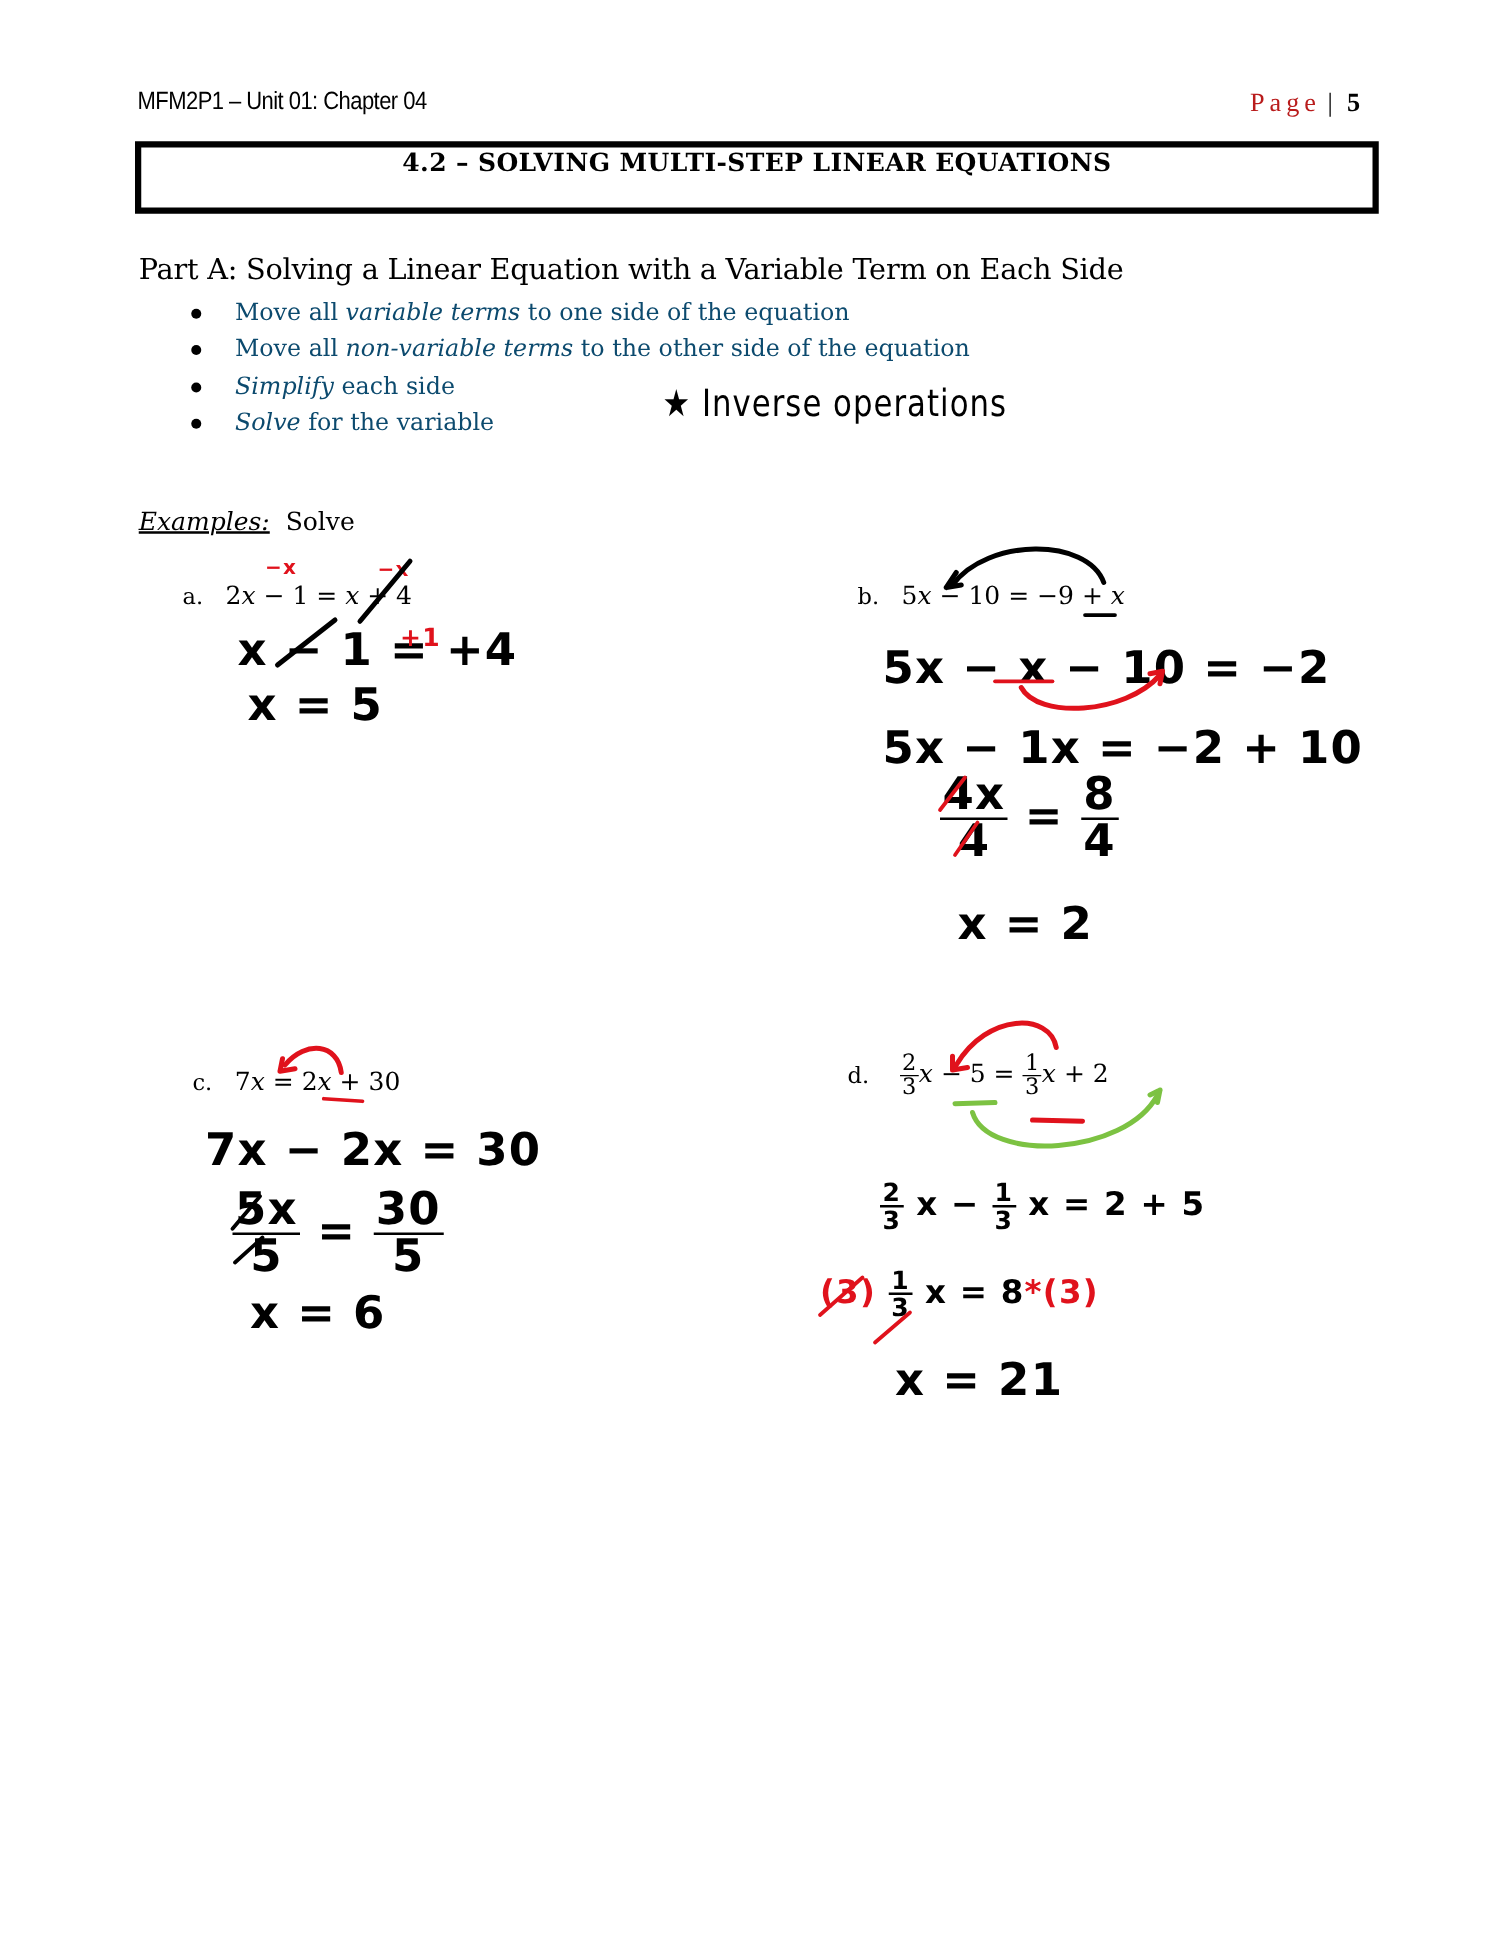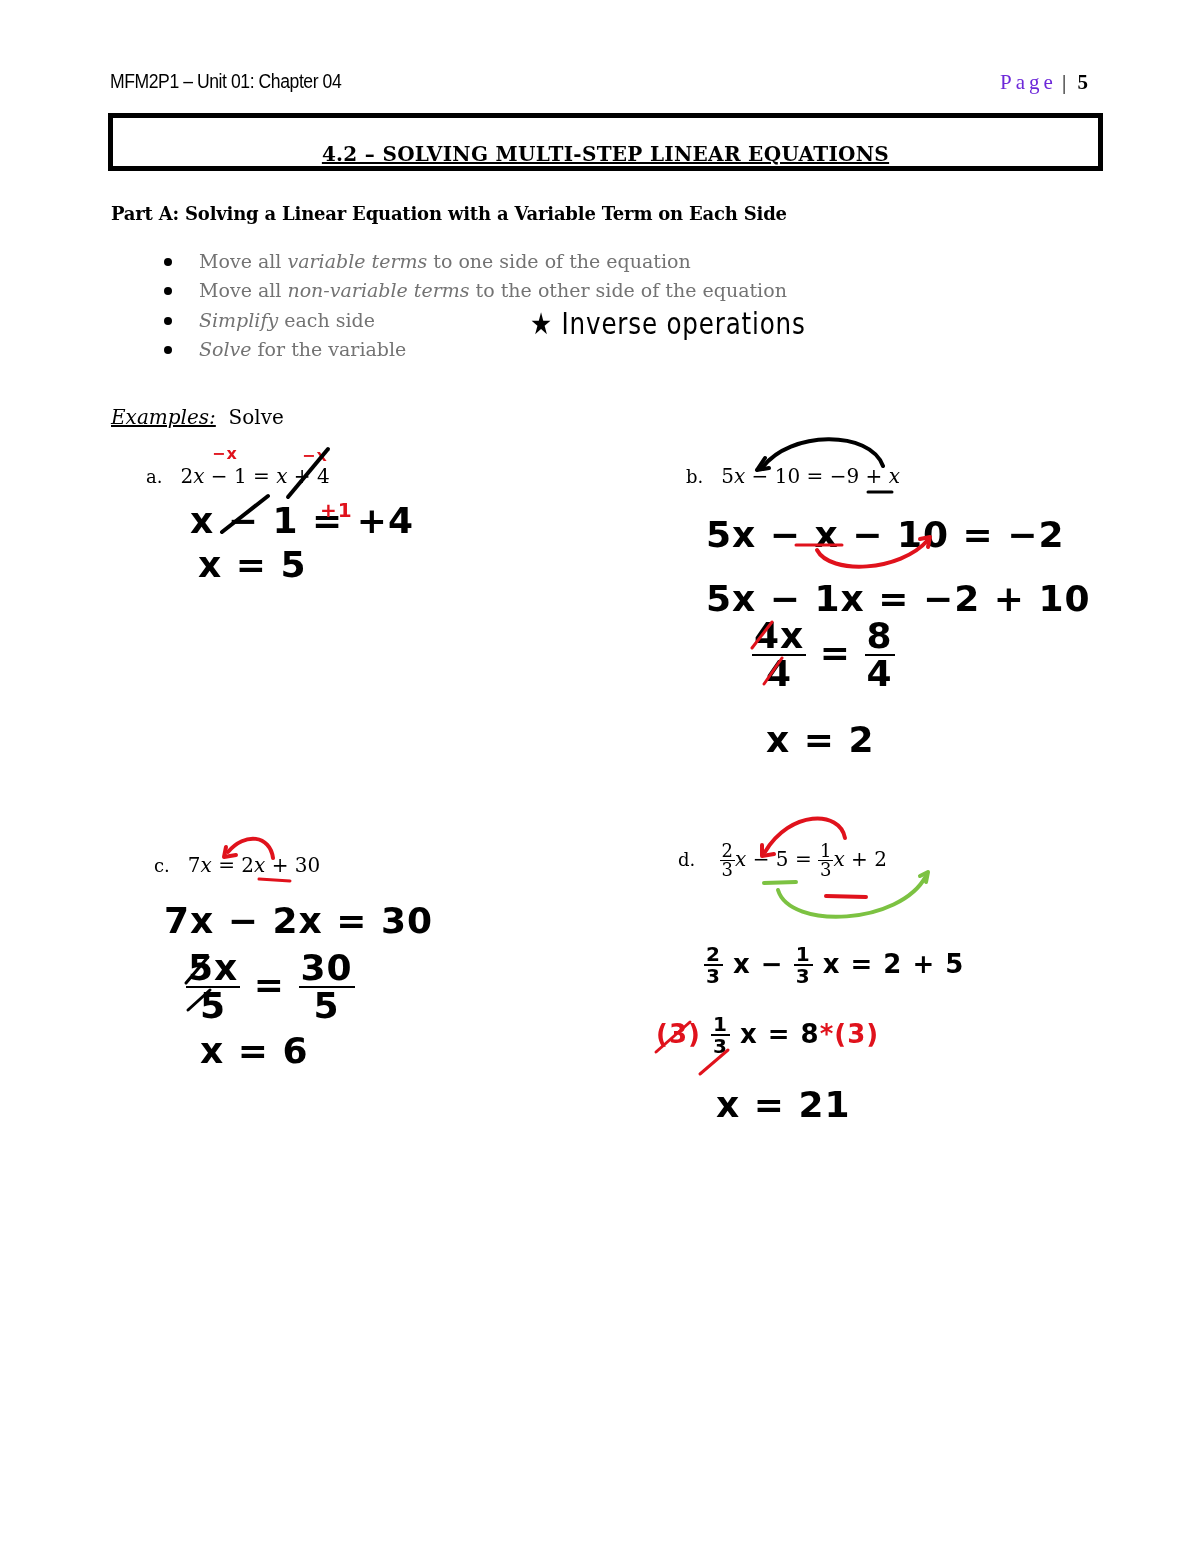--- a/index.html
+++ b/index.html
@@ -1,26 +1,26 @@
 <!DOCTYPE html>
 <html><head>
 <meta charset="utf-8">
 <style>
   html, body { margin: 0; padding: 0; background: #ffffff; }
   body { width: 1200px; height: 1553px; position: relative; overflow: hidden; color: #000; }
   .abs { position: absolute; }
   .hdr-left { left: 110px; top: 70px; font-family: "Liberation Sans", sans-serif; font-size: 20px; letter-spacing: -0.5px; transform: scaleX(0.88); transform-origin: left top; }
   .hdr-right { right: 112px; top: 70px; font-family: "Liberation Serif", serif; font-size: 21px; }
-  .hdr-right .pg { color: #6d28d9; letter-spacing: 4px; }
+  .hdr-right .pg { color: #b91c1c; letter-spacing: 4px; }
   .hdr-right .bar { margin: 0 6px 0 0; }
   .hdr-right .num { font-weight: bold; }
-  .title-box { left: 108px; top: 113px; width: 985px; height: 48px; border: 5px solid #000; display: flex; align-items: flex-end; justify-content: center; text-decoration: underline; }
+  .title-box { left: 108px; top: 113px; width: 985px; height: 48px; border: 5px solid #000; display: flex; align-items: flex-start; justify-content: center; }
   .title-box span { font-family: "DejaVu Serif", serif; font-weight: bold; font-size: 20px; letter-spacing: 0.3px; }
-  .part-title { left: 111px; top: 203px; font-family: "DejaVu Serif", serif; font-weight: bold; font-size: 18px; letter-spacing: -0.2px; }
-  .bullets { left: 140px; top: 231px; margin: 16px; padding: 0; list-style: none; font-family: "DejaVu Serif", serif; font-size: 19px; font-weight: 300; color: #737373; }
+  .part-title { left: 111px; top: 203px; font-family: "DejaVu Serif", serif; font-weight: normal; font-size: 23px; letter-spacing: -0.2px; }
+  .bullets { left: 140px; top: 231px; margin: 5px; padding: 0; list-style: none; font-family: "DejaVu Serif", serif; font-size: 19px; font-weight: 300; color: #0c4a6e; }
   .bullets li { height: 29.3px; line-height: 29px; position: relative; padding-left: 43px; }
   .bullets li::before { content: ""; position: absolute; left: 8px; top: 11px; width: 8px; height: 8px; background: #000; border-radius: 50%; }
   .bullets em { font-style: italic; }
   .hand-inverse { left: 530px; top: 306px; font-size: 30px; font-weight: normal; font-family: "DejaVu Sans", sans-serif; transform: scaleX(0.82); transform-origin: left top; letter-spacing: 1px; }
   .examples-label { left: 111px; top: 405px; font-family: "DejaVu Serif", serif; font-size: 20px; }
   .examples-label u { font-style: italic; }
   .eq { font-family: "DejaVu Serif", serif; font-size: 20px; white-space: nowrap; }
   .eq .lbl { font-size: 18px; margin-right: 18px; }
   .eq i { font-style: italic; }
   .hw { font-family: "DejaVu Sans", sans-serif; font-weight: bold; font-size: 36px; white-space: nowrap; letter-spacing: 1px; }

